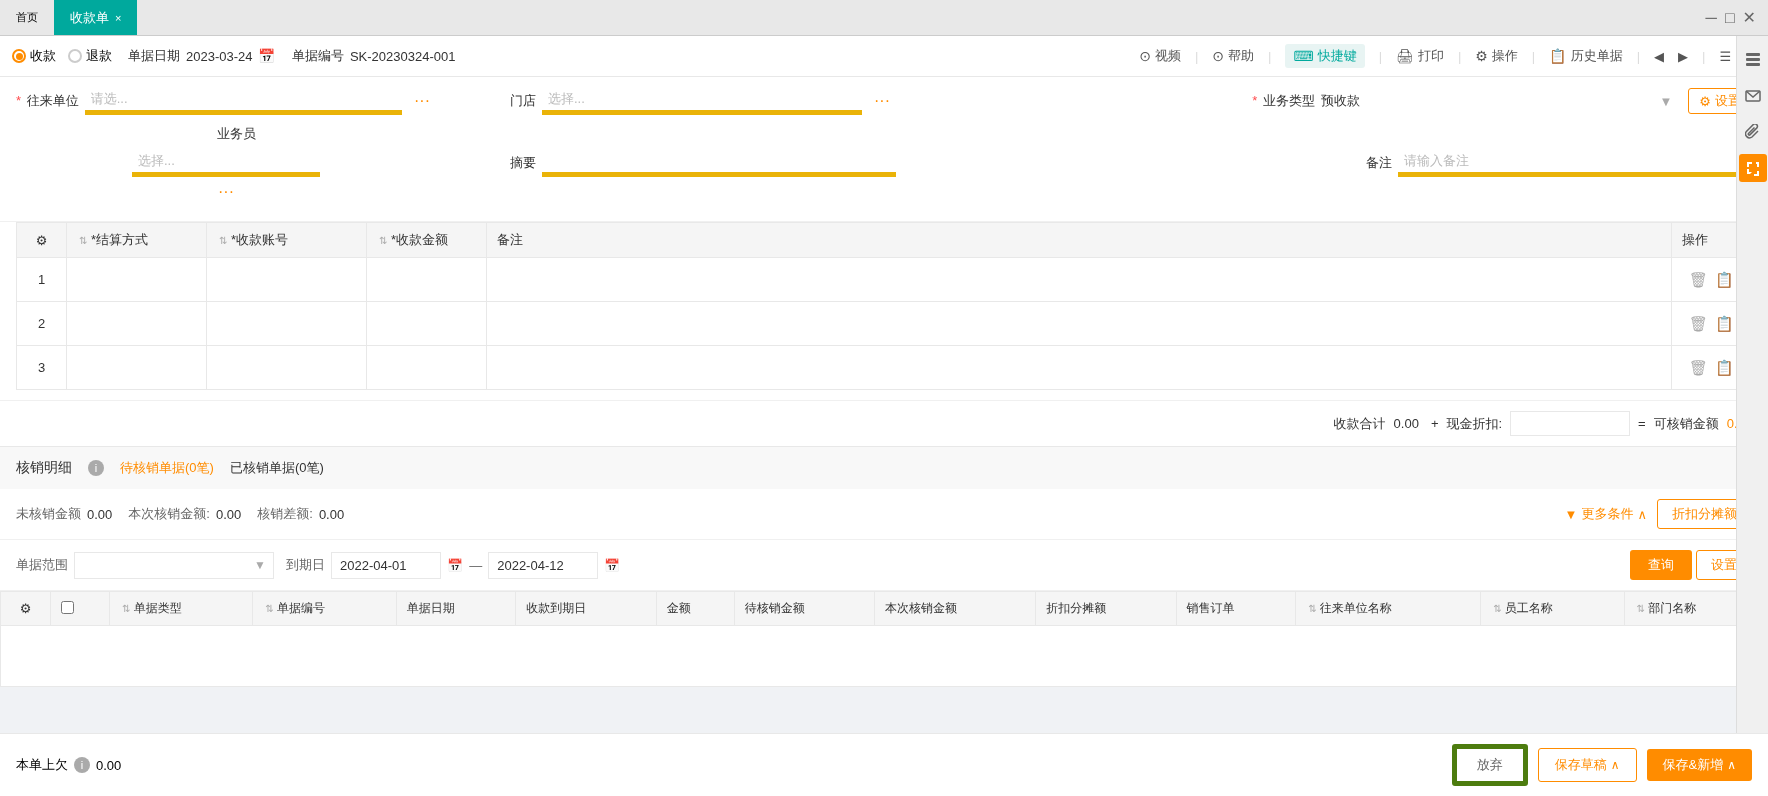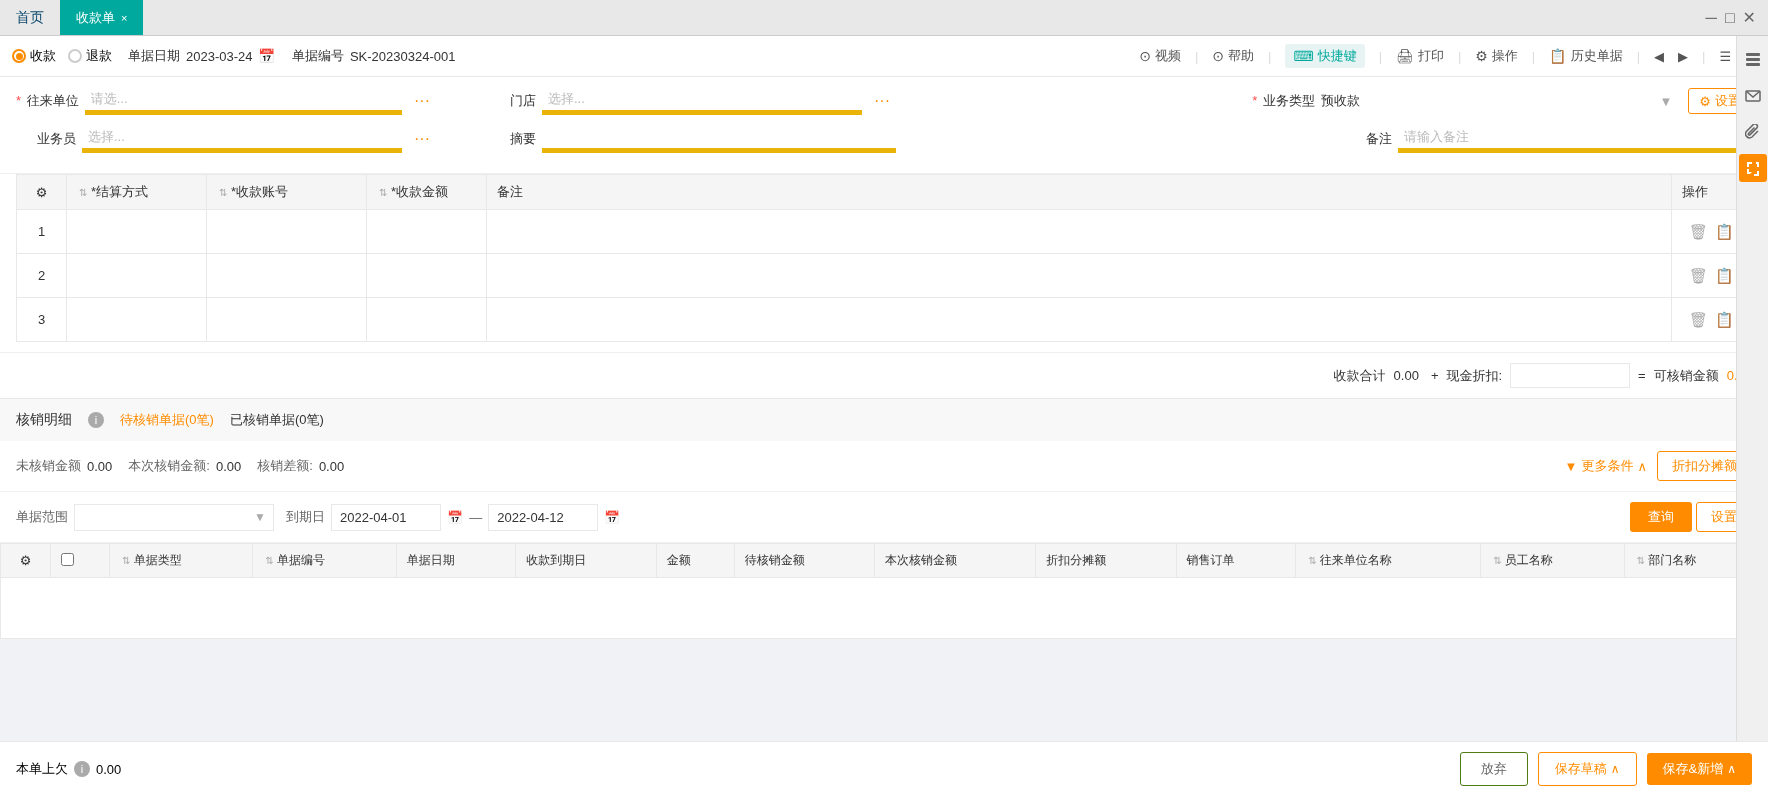--- a/index.html
+++ b/index.html
@@ -5,21 +5,21 @@
     * { box-sizing: border-box; margin: 0; padding: 0; font-family: 'Microsoft YaHei', Arial, sans-serif; font-size: 13px; }
     body { background: #f0f2f5; width: 1768px; min-height: 796px; overflow: hidden; }
 
     
     .tab-bar {
       display: flex; align-items: center; background: #e8e8e8; height: 36px;
       border-bottom: 1px solid #ccc;
     }
     .tab-home {
       padding: 0 16px; height: 100%; display: flex; align-items: center;
-      background: #e8e8e8; color: #0c4a6e; cursor: pointer; font-size: 14px;
+      background: #e8e8e8; color: #000000; cursor: pointer; font-size: 11px;
     }
     .tab-active {
       background: #00a99d; color: #fff; padding: 0 16px; height: 100%;
       display: flex; align-items: center; cursor: pointer; font-size: 13px; gap: 6px;
     }
     .tab-close { font-size: 11px; cursor: pointer; color: #fff; }
     .tab-bar-right { margin-left: auto; display: flex; align-items: center; gap: 8px; padding-right: 12px; }
     .tab-bar-right span { cursor: pointer; color: #666; font-size: 16px; }
 
     
@@ -177,21 +177,21 @@
 
     
     .bottom-bar {
       position: fixed; bottom: 0; left: 0; right: 0; background: #fff;
       border-top: 1px solid #e8e8e8; padding: 10px 16px;
       display: flex; align-items: center; gap: 12px; z-index: 100;
     }
     .bottom-left { display: flex; align-items: center; gap: 6px; }
     .bottom-right { margin-left: auto; display: flex; align-items: center; gap: 10px; }
     .abandon-btn {
-      background: #fff; color: #666; border: 1px solid #4d7c0f; padding: 7px 20px;
+      background: #fff; color: #666; border: 5px solid #4d7c0f; padding: 7px 20px;
       border-radius: 3px; cursor: pointer;
     }
     .save-draft-btn {
       background: #fff; color: #ff8c00; border: 1px solid #ff8c00; padding: 7px 16px;
       border-radius: 3px; cursor: pointer; display: flex; align-items: center; gap: 4px;
     }
     .save-new-btn {
       background: #ff8c00; color: #fff; border: none; padding: 7px 16px;
       border-radius: 3px; cursor: pointer; display: flex; align-items: center; gap: 4px;
     }
@@ -324,21 +324,21 @@
       </div>
       <div style="margin-left:16px;">
         <div class="settings-btn">
           <span>⚙</span>
           <span>设置</span>
         </div>
       </div>
     </div>
     <div class="form-row">
 
-      <div class="form-field" style="max-width:420px;">
+      <div class="form-field" style="max-width:420px;flex-direction:column;">
         <span class="form-field-label">业务员</span>
         <input class="form-input" type="text" placeholder="选择..." style="">
         <span class="more-btn">···</span>
       </div>
       <div style="flex:0 0 40px"></div>
 
       <div class="form-field" style="max-width:420px;">
         <span class="form-field-label">摘要</span>
         <input class="form-input" type="text" style="">
       </div>

